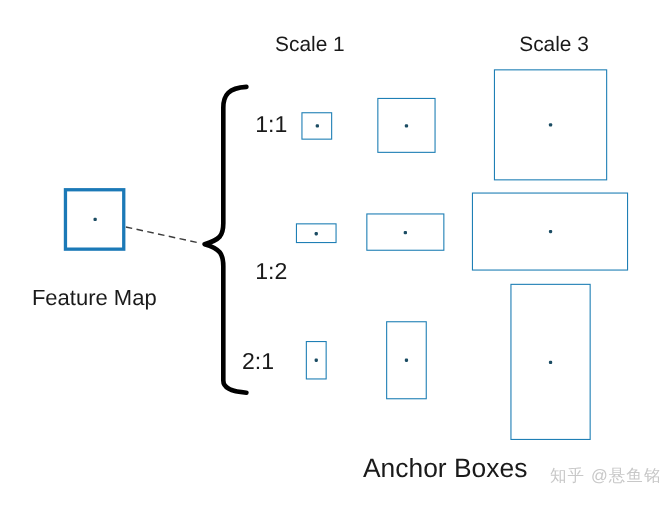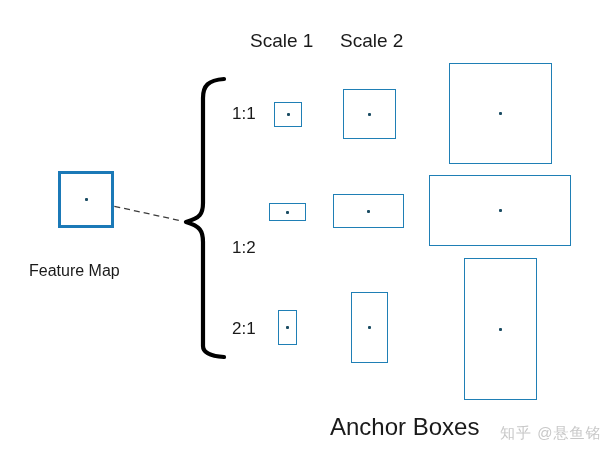--- a/index.html
+++ b/index.html
@@ -46,22 +46,22 @@
   .dot {
     position: absolute;
     left: 50%; top: 50%;
     width: 3px; height: 3px;
     margin-left: -1.5px; margin-top: -1.5px;
     background: var(--dot, #1b4c63);
     border-radius: 1px;
   }
   .lbl { position: absolute; white-space: nowrap; }
   .scale-hdr { font-size: 19px; line-height: 20px; }
-  .ratio-lbl { font-size: 17px; line-height: 19px; }
-  .fm-label  { font-size: 16px; line-height: 22px; }
+  .ratio-lbl { font-size: 21px; line-height: 19px; }
+  .fm-label  { font-size: 20px; line-height: 22px; }
   .ab-label  { font-size: 24px; line-height: 21px; }
   .watermark {
     font-size: 15px;
     line-height: 18px;
     color: var(--watermark, #c8c8c8);
     letter-spacing: 1px;
   }
 </style>
 </head>
 <body>
@@ -71,25 +71,25 @@
   <svg class="overlay" viewBox="0 0 600 459" xmlns="http://www.w3.org/2000/svg">
     <line class="dash" x1="85" y1="200" x2="182" y2="221"></line>
     <path class="brace" d="M 224,79 C 208,80 203,86 203,98 L 203,203 C 203,214 200,218 186,222 C 200,226 203,231 203,242 L 203,346 C 203,352 208,356 224,357"></path>
   </svg>
 
   <div class="fm-box" id="fm-box" style="left: 58px; top: 171px; width: 56px; height: 57px;">
     <span class="dot"></span>
   </div>
 
   <div class="lbl scale-hdr" style="left:250px; top:31px;">Scale 1</div>
-  <div class="lbl scale-hdr" style="left:340px; top:31px;">Scale 2</div>
+  <div class="lbl scale-hdr" style="left:472px; top:31px;">Scale 3</div>
 
   <div class="lbl ratio-lbl" style="left:232px; top:104px;">1:1</div>
   <div class="lbl ratio-lbl" style="left:232px; top:202px;margin-top:36px;">1:2</div>
-  <div class="lbl ratio-lbl" style="left:232px; top:319px;">2:1</div>
+  <div class="lbl ratio-lbl" style="left:220px; top:319px;">2:1</div>
 
   <div class="lbl fm-label" style="left:29px; top:260px;">Feature Map</div>
 
   <div class="lbl ab-label" style="left:330px; top:416px;">Anchor Boxes</div>
 
   <div class="lbl watermark" style="left:500px; top:424px;">知乎 @悬鱼铭</div>
 
   <div id="grid">
       <div class="anchor-box" style="left: 274px; top: 102px; width: 28px; height: 25px;">
         <span class="dot"></span>

